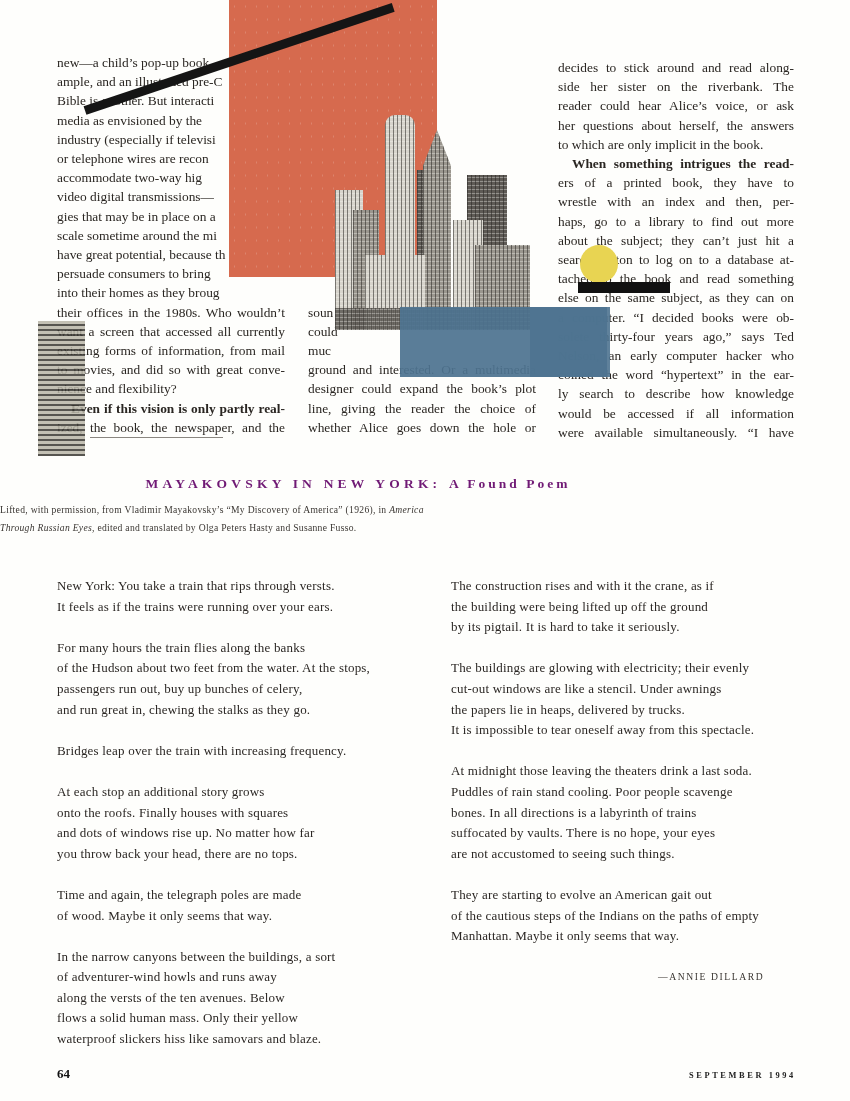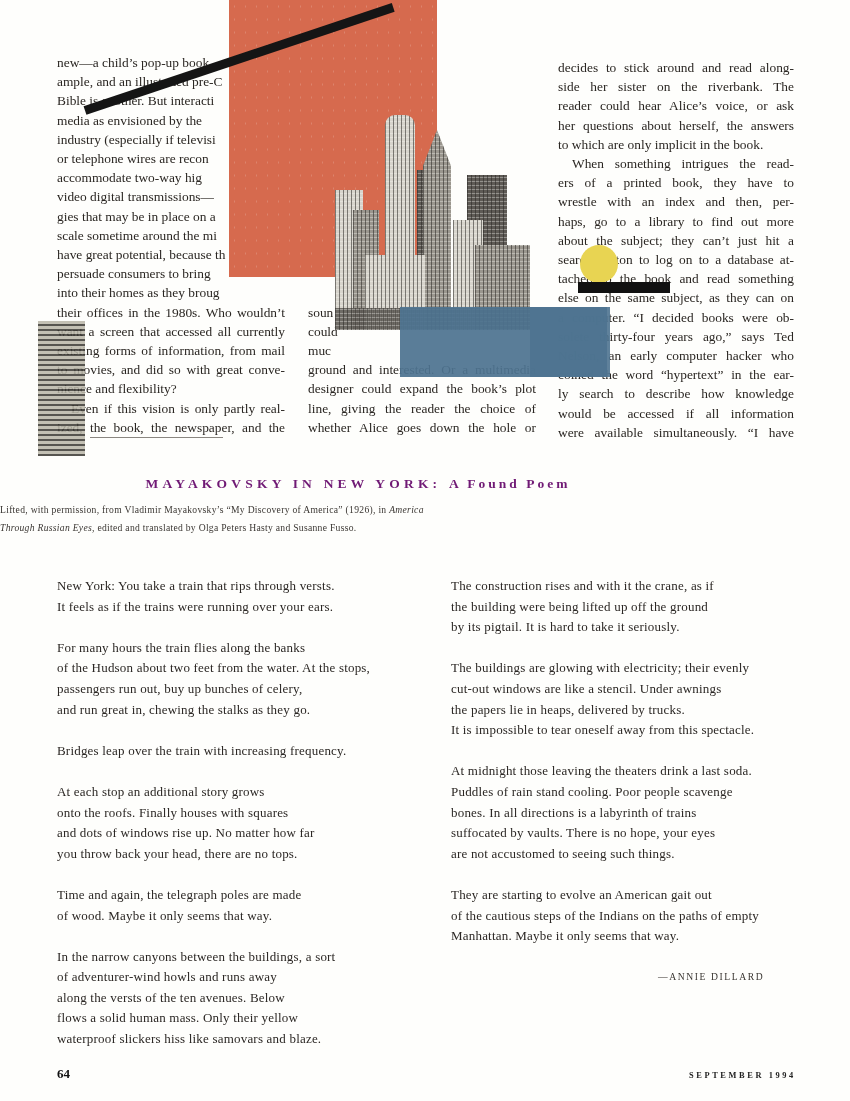--- a/index.html
+++ b/index.html
@@ -4,21 +4,21 @@
   <style>
     html, body { margin:0; padding:0; }
     body { width:850px; height:1101px; background:#fefefc; position:relative; overflow:hidden;
            font-family:"Liberation Serif", "DejaVu Serif", serif; color:#2a2622; }
     .col { position:absolute; font-size:13.4px; line-height:19.2px; text-align:justify; }
     .col .ln { display:block; white-space:nowrap; text-align-last:justify; text-align:justify; }
     .col .ln.last { text-align-last:left; }
     #col1 { left:57px; top:53px; width:228px; }
     #col2 { left:308px; top:53px; width:228px; }
     #col3 { left:558px; top:58px; width:236px; }
-    .indent { padding-left:14px; }
+    .indent { padding-left:14px;font-weight:bold; }
 
     .red-block { position:absolute; left:229px; top:0; width:208px; height:277px; background:#d66a4e; }
     .red-block::after { content:""; position:absolute; inset:0;
       background-image: radial-gradient(rgba(255,255,255,0.35) 0.7px, transparent 1px);
       background-size:11px 13px; opacity:0.5; }
     .black-bar { position:absolute; left:85px; top:106px; width:325px; height:9px; background:#151515;
       transform-origin:0 50%; transform:rotate(-18.5deg); }
     .blue-block { position:absolute; left:400px; top:307px; width:207px; height:70px; background:#4e7390; opacity:0.93; }
     .blue-block2 { position:absolute; left:530px; top:307px; width:80px; height:70px; background:#4e7390; opacity:0.9; }
     .yellow-dot { position:absolute; left:580px; top:245px; width:38px; height:38px; border-radius:50%; background:#e8d452; }

